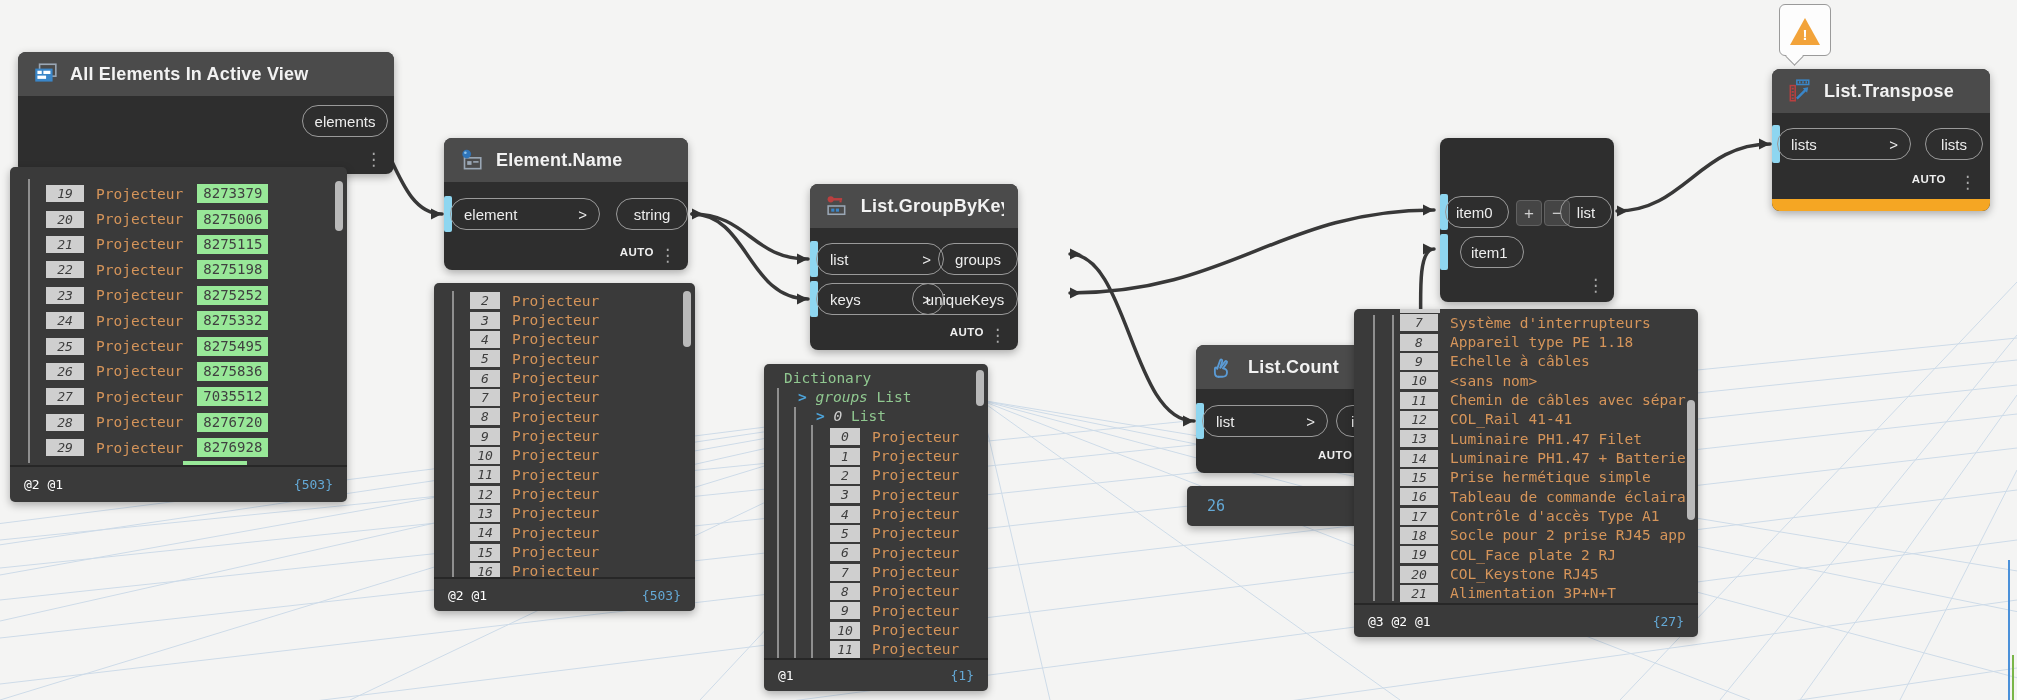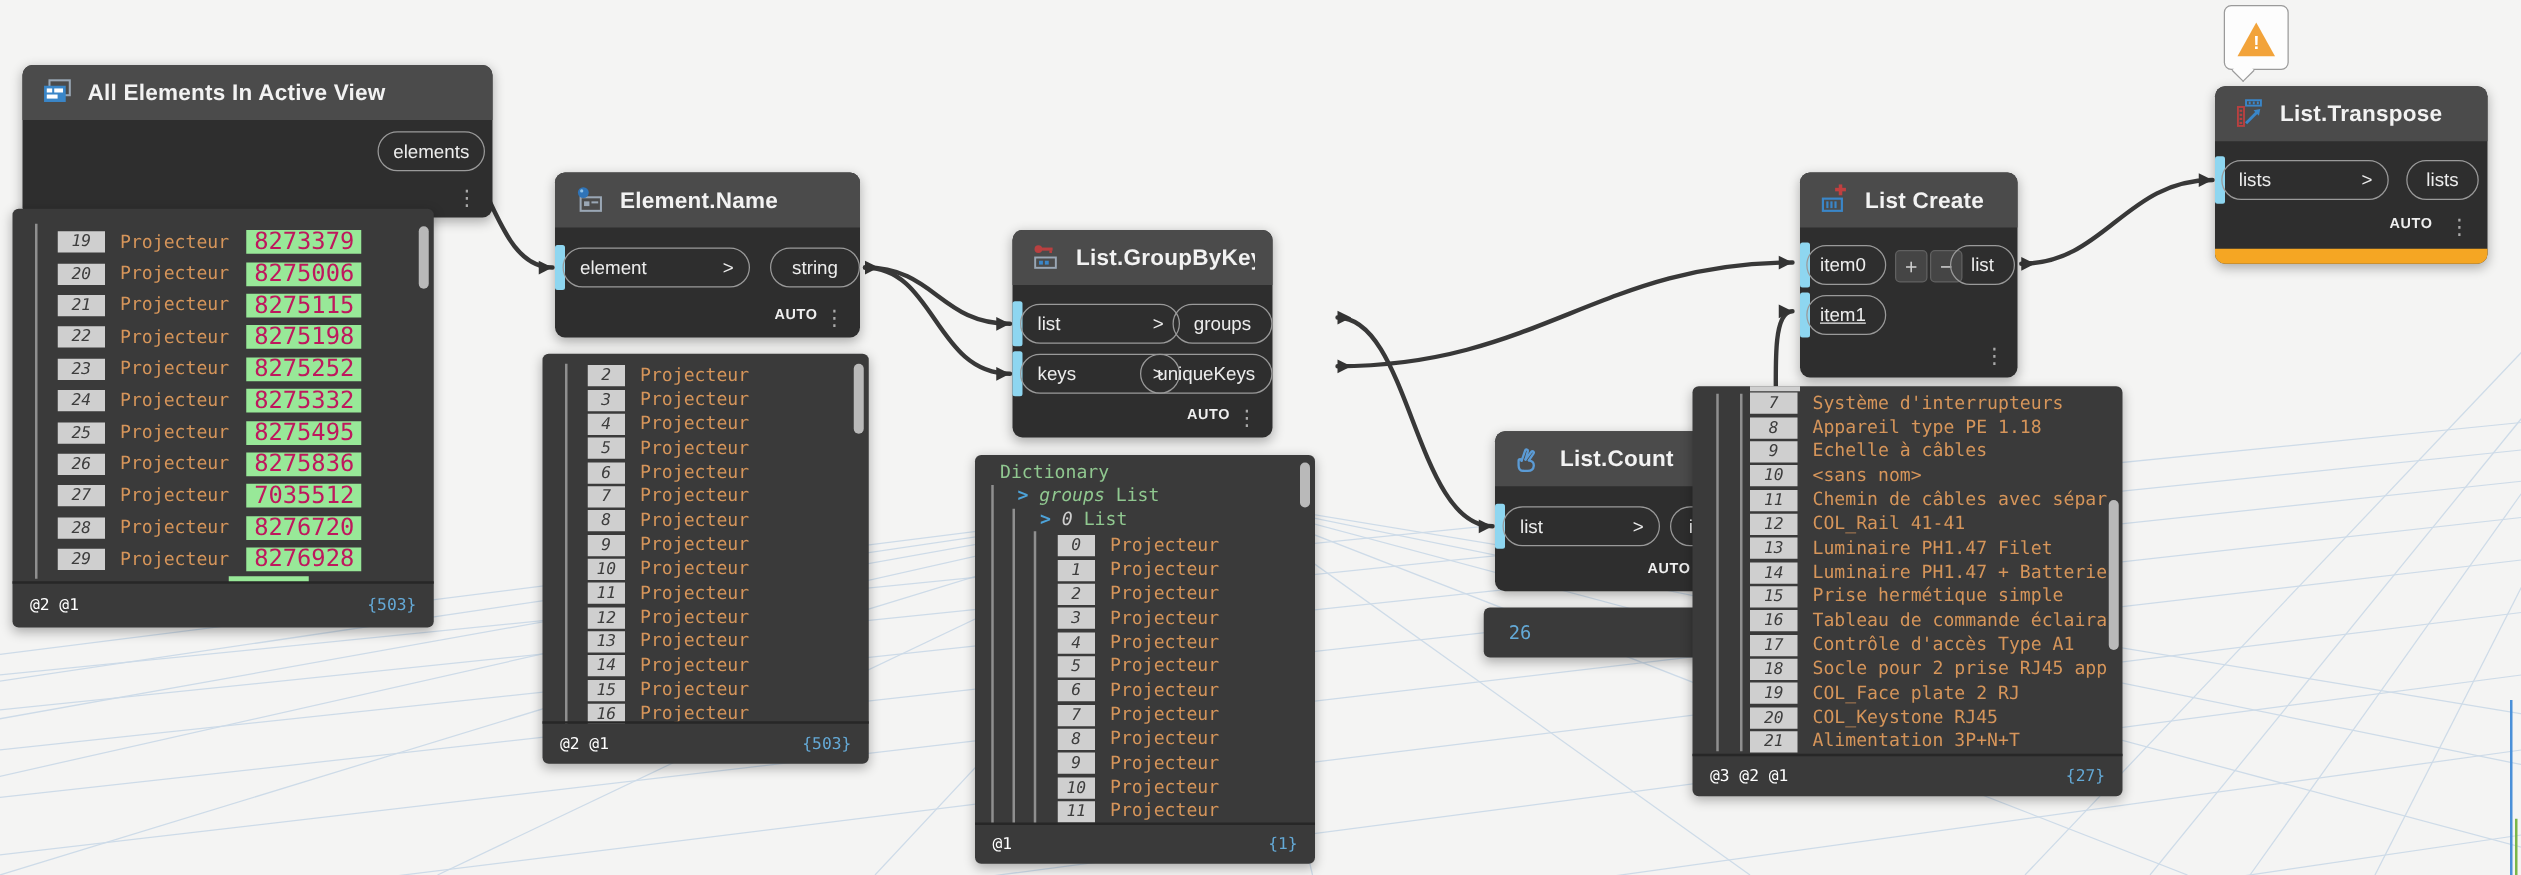--- a/index.html
+++ b/index.html
@@ -29,21 +29,21 @@
   .preview{position:absolute;background:#3a3a3a;border-radius:5px;box-shadow:0 3px 9px rgba(0,0,0,.30);
            font-family:"DejaVu Sans Mono",monospace;color:#d6955a;}
   .prows{position:absolute;overflow:hidden;white-space:nowrap;}
   .row{display:flex;align-items:center;}
   .rh25 .row{height:25.4px;}
   .rh19 .row{height:19.35px;}
   .idx{flex:none;background:#cfcfcf;color:#3d3d3d;font-style:italic;font-size:13px;line-height:17px;
        padding:0 6px;margin-right:12px;text-align:center;min-width:18px;}
   .wideidx .idx{min-width:26px;}
   .lbl{font-size:14.5px;}
-  .val{flex:none;background:#98e898;color:#be185d;font-size:19px;line-height:19px;padding:0 6px;margin-left:14px;}
+  .val{flex:none;background:#98e898;color:#404040;font-size:14px;line-height:19px;padding:0 6px;margin-left:14px;}
   .pfoot{position:absolute;left:0;right:0;bottom:0;border-top:2px solid #272727;display:flex;
          justify-content:space-between;align-items:center;padding:0 14px;font-size:13px;}
   .fl{color:#ffffff;}.fr{color:#64a9d6;}
   .gline{position:absolute;width:2px;background:#8f8f8f;}
   .sthumb{position:absolute;width:8px;background:#b9b9b9;border-radius:4px;}
   .gtxt{color:#90c890;}.chev{color:#4da3d9;font-weight:700;}.itl{font-style:italic;}
   .dline{position:absolute;font-size:14.5px;white-space:nowrap;}
   .stripidx{position:absolute;background:#cfcfcf;}
   .stripval{position:absolute;background:#98e898;}
   .single{line-height:40px;padding-left:20px;font-size:15px;}
@@ -326,21 +326,21 @@
     <div class="pill out" style="right:0;top:59px;width:80px;">
       <span>groups</span>
     </div>
     <div class="pill out" style="right:0;top:99px;width:106px;">
       <span>uniqueKeys</span>
     </div>
     <span class="lace" style="right:34px;bottom:12px;">AUTO</span>
     <div class="dots" style="right:12px;bottom:10px;">⋮</div>
   </div>
 
-  <div class="preview" style="left:780px;top:364px;width:272px;height:327px;">
+  <div class="preview" style="left:764px;top:364px;width:224px;height:327px;">
     <div class="sthumb" style="right:4px;top:6px;height:36px;"></div>
     <div class="gline" style="left:13px;top:24px;height:272px;"></div>
     <div class="gline" style="left:30px;top:43px;height:253px;"></div>
     <div class="gline" style="left:47px;top:61px;height:235px;"></div>
     <div class="dline gtxt" style="left:20px;top:6px;">Dictionary</div>
     <div class="dline" style="left:34px;top:25px;">
       <span class="chev">&gt;</span>
       <span class="gtxt itl">groups</span>
       <span class="gtxt">List</span>
     </div>
@@ -427,42 +427,31 @@
       <span>int</span>
     </div>
     <span class="lace" style="left:122px;bottom:12px;">AUTO</span>
   </div>
 
   <div class="preview single fr" style="left:1187px;top:486px;width:205px;height:40px;">
     <span style="color:#64a9d6;">26</span>
   </div>
 
   <div class="node" style="left:1440px;top:138px;width:174px;height:164px;">
-    <div class="nhead">
-      <svg width="26" height="26" viewBox="0 0 24 24">
-        <rect x="13" y="3" width="8" height="2.6" fill="#c04040"></rect>
-          <rect x="15.7" y="0.5" width="2.6" height="8" fill="#c04040"></rect>
-        <rect x="4" y="11" width="14" height="9" fill="none" stroke="#3a86c8" stroke-width="1.6"></rect>
-        <rect x="6.5" y="13" width="1.6" height="5" fill="#3a86c8"></rect>
-          <rect x="9.5" y="13" width="1.6" height="5" fill="#3a86c8"></rect>
-        <rect x="12.5" y="13" width="1.6" height="5" fill="#3a86c8"></rect>
-      </svg>
-      <span class="ttl">List Create</span>
-    </div>
     <div class="pbar" style="left:0;top:56px;height:36px;"></div>
     <div class="pill in" style="left:5px;top:58px;width:64px;padding:0 10px;">
       <span>item0</span>
     </div>
     <div class="minibtn" style="left:76px;top:62px;">+</div>
     <div class="minibtn" style="left:104px;top:62px;">−</div>
     <div class="pill out" style="right:2px;top:58px;width:52px;">
       <span>list</span>
     </div>
     <div class="pbar" style="left:0;top:96px;height:36px;"></div>
-    <div class="pill in" style="left:5px;top:98px;width:64px;padding:0 10px;text-decoration:underline;">
+    <div class="pill in" style="left:20px;top:98px;width:64px;padding:0 10px;">
       <span>item1</span>
     </div>
     <div class="dots" style="right:10px;bottom:12px;">⋮</div>
   </div>
 
   <div class="preview" style="left:1354px;top:309px;width:344px;height:328px;">
     <div class="gline" style="left:19px;top:6px;height:286px;"></div>
     <div class="gline" style="left:38px;top:6px;height:286px;"></div>
     <div class="stripidx" style="left:46px;top:0;width:40px;height:4px;"></div>
     <div class="sthumb" style="right:3px;top:91px;height:120px;"></div>

